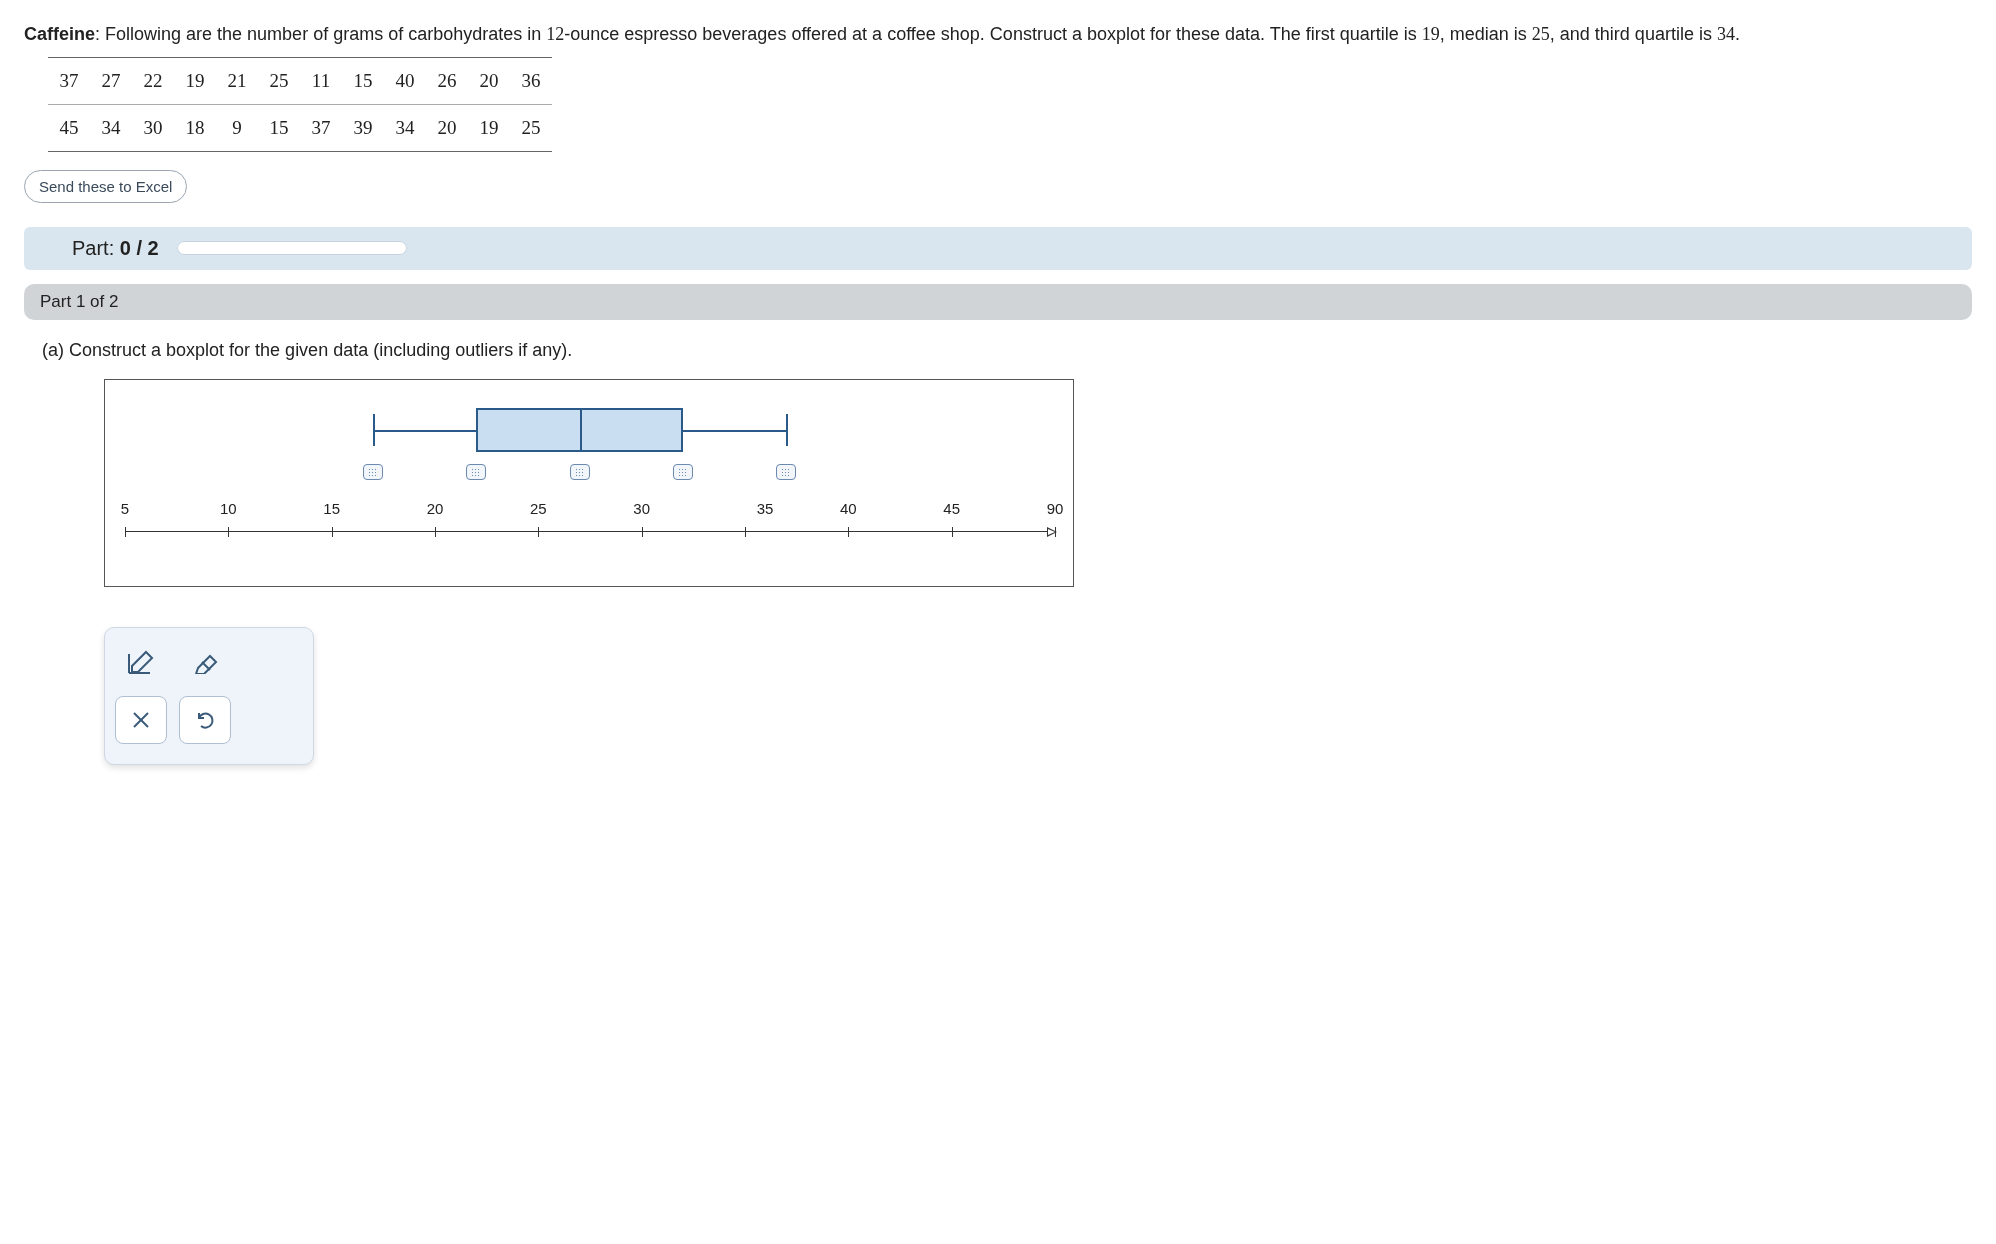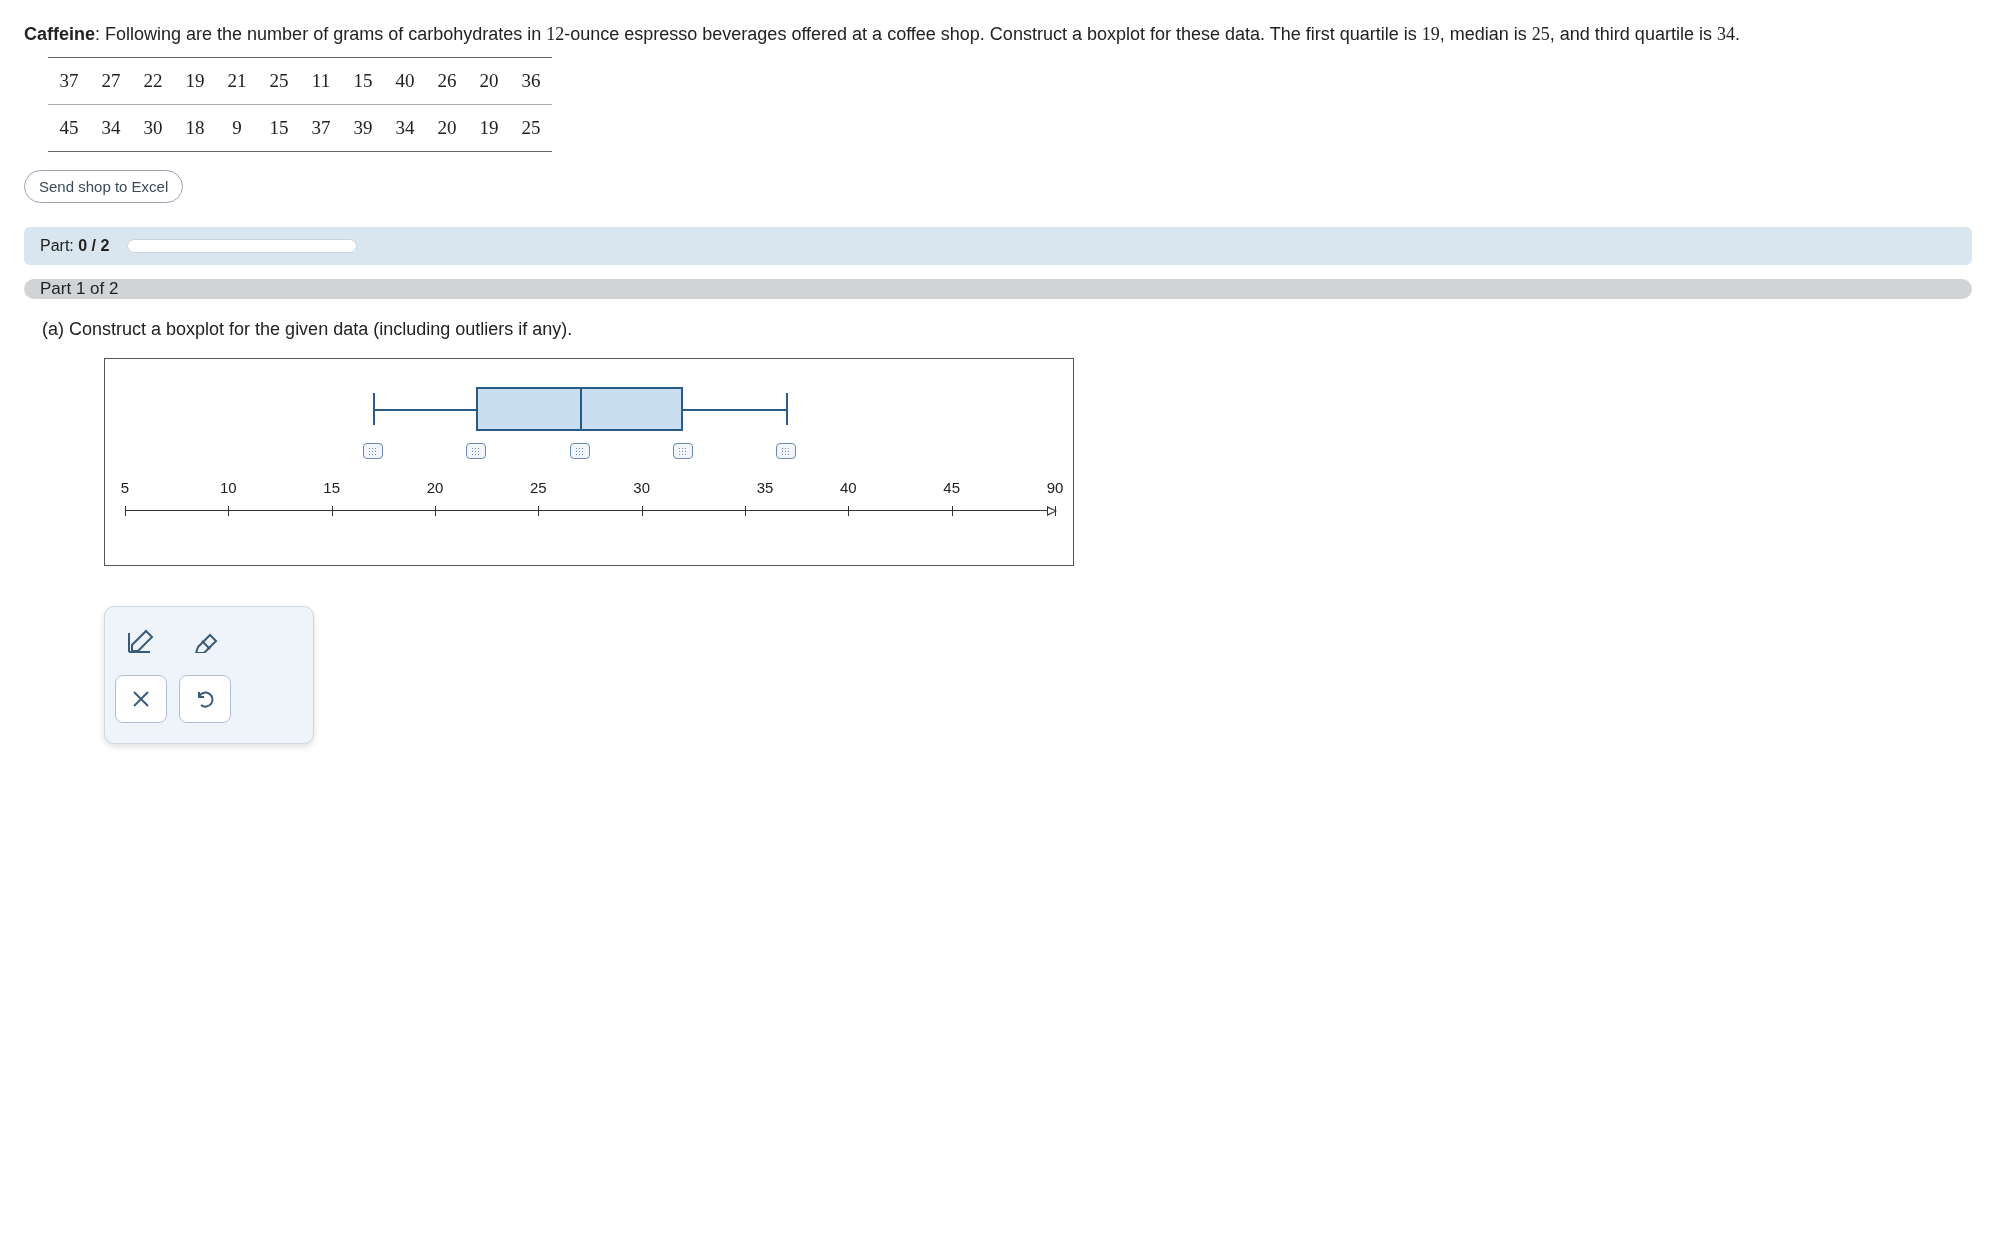--- a/index.html
+++ b/index.html
@@ -42,31 +42,31 @@
   }
   .progress-bar {
     background: #d9e6ef;
     border-radius: 6px;
     padding: 10px 16px;
     display: flex;
     align-items: center;
     gap: 18px;
     margin-bottom: 14px;
   }
-  .progress-bar .label { font-size: 16px; }
+  .progress-bar .label { font-size: 20px; margin-left: 32px; }
   .progress-track {
     width: 230px; height: 14px;
     background: #fff;
     border-radius: 8px;
     box-shadow: inset 0 0 0 1px #c7d4df;
   }
   .part-header {
     background: #d0d4d7;
     border-radius: 10px;
-    padding: 0 16px;
+    padding: 8px 16px;
     font-size: 17px;
     margin-bottom: 20px;
   }
   .question { margin: 0 0 18px 18px; }
   .chart-frame {
     border: 1px solid #555;
     margin: 0 0 40px 80px;
     width: 970px;
     height: 208px;
     position: relative;
@@ -230,21 +230,21 @@
       <div class="data-cell">15</div>
       <div class="data-cell">37</div>
       <div class="data-cell">39</div>
       <div class="data-cell">34</div>
       <div class="data-cell">20</div>
       <div class="data-cell">19</div>
       <div class="data-cell">25</div>
     </div></div>
 <br>
 
-<button class="excel-btn">Send shop to Excel</button>
+<button class="excel-btn">Send these to Excel</button>
 
 <div class="progress-bar">
   <span class="label">
     <span>Part: </span><strong>0 / 2</strong>
   </span>
   <div class="progress-track"></div>
 </div>
 
 <div class="part-header">Part 1 of 2</div>
 

